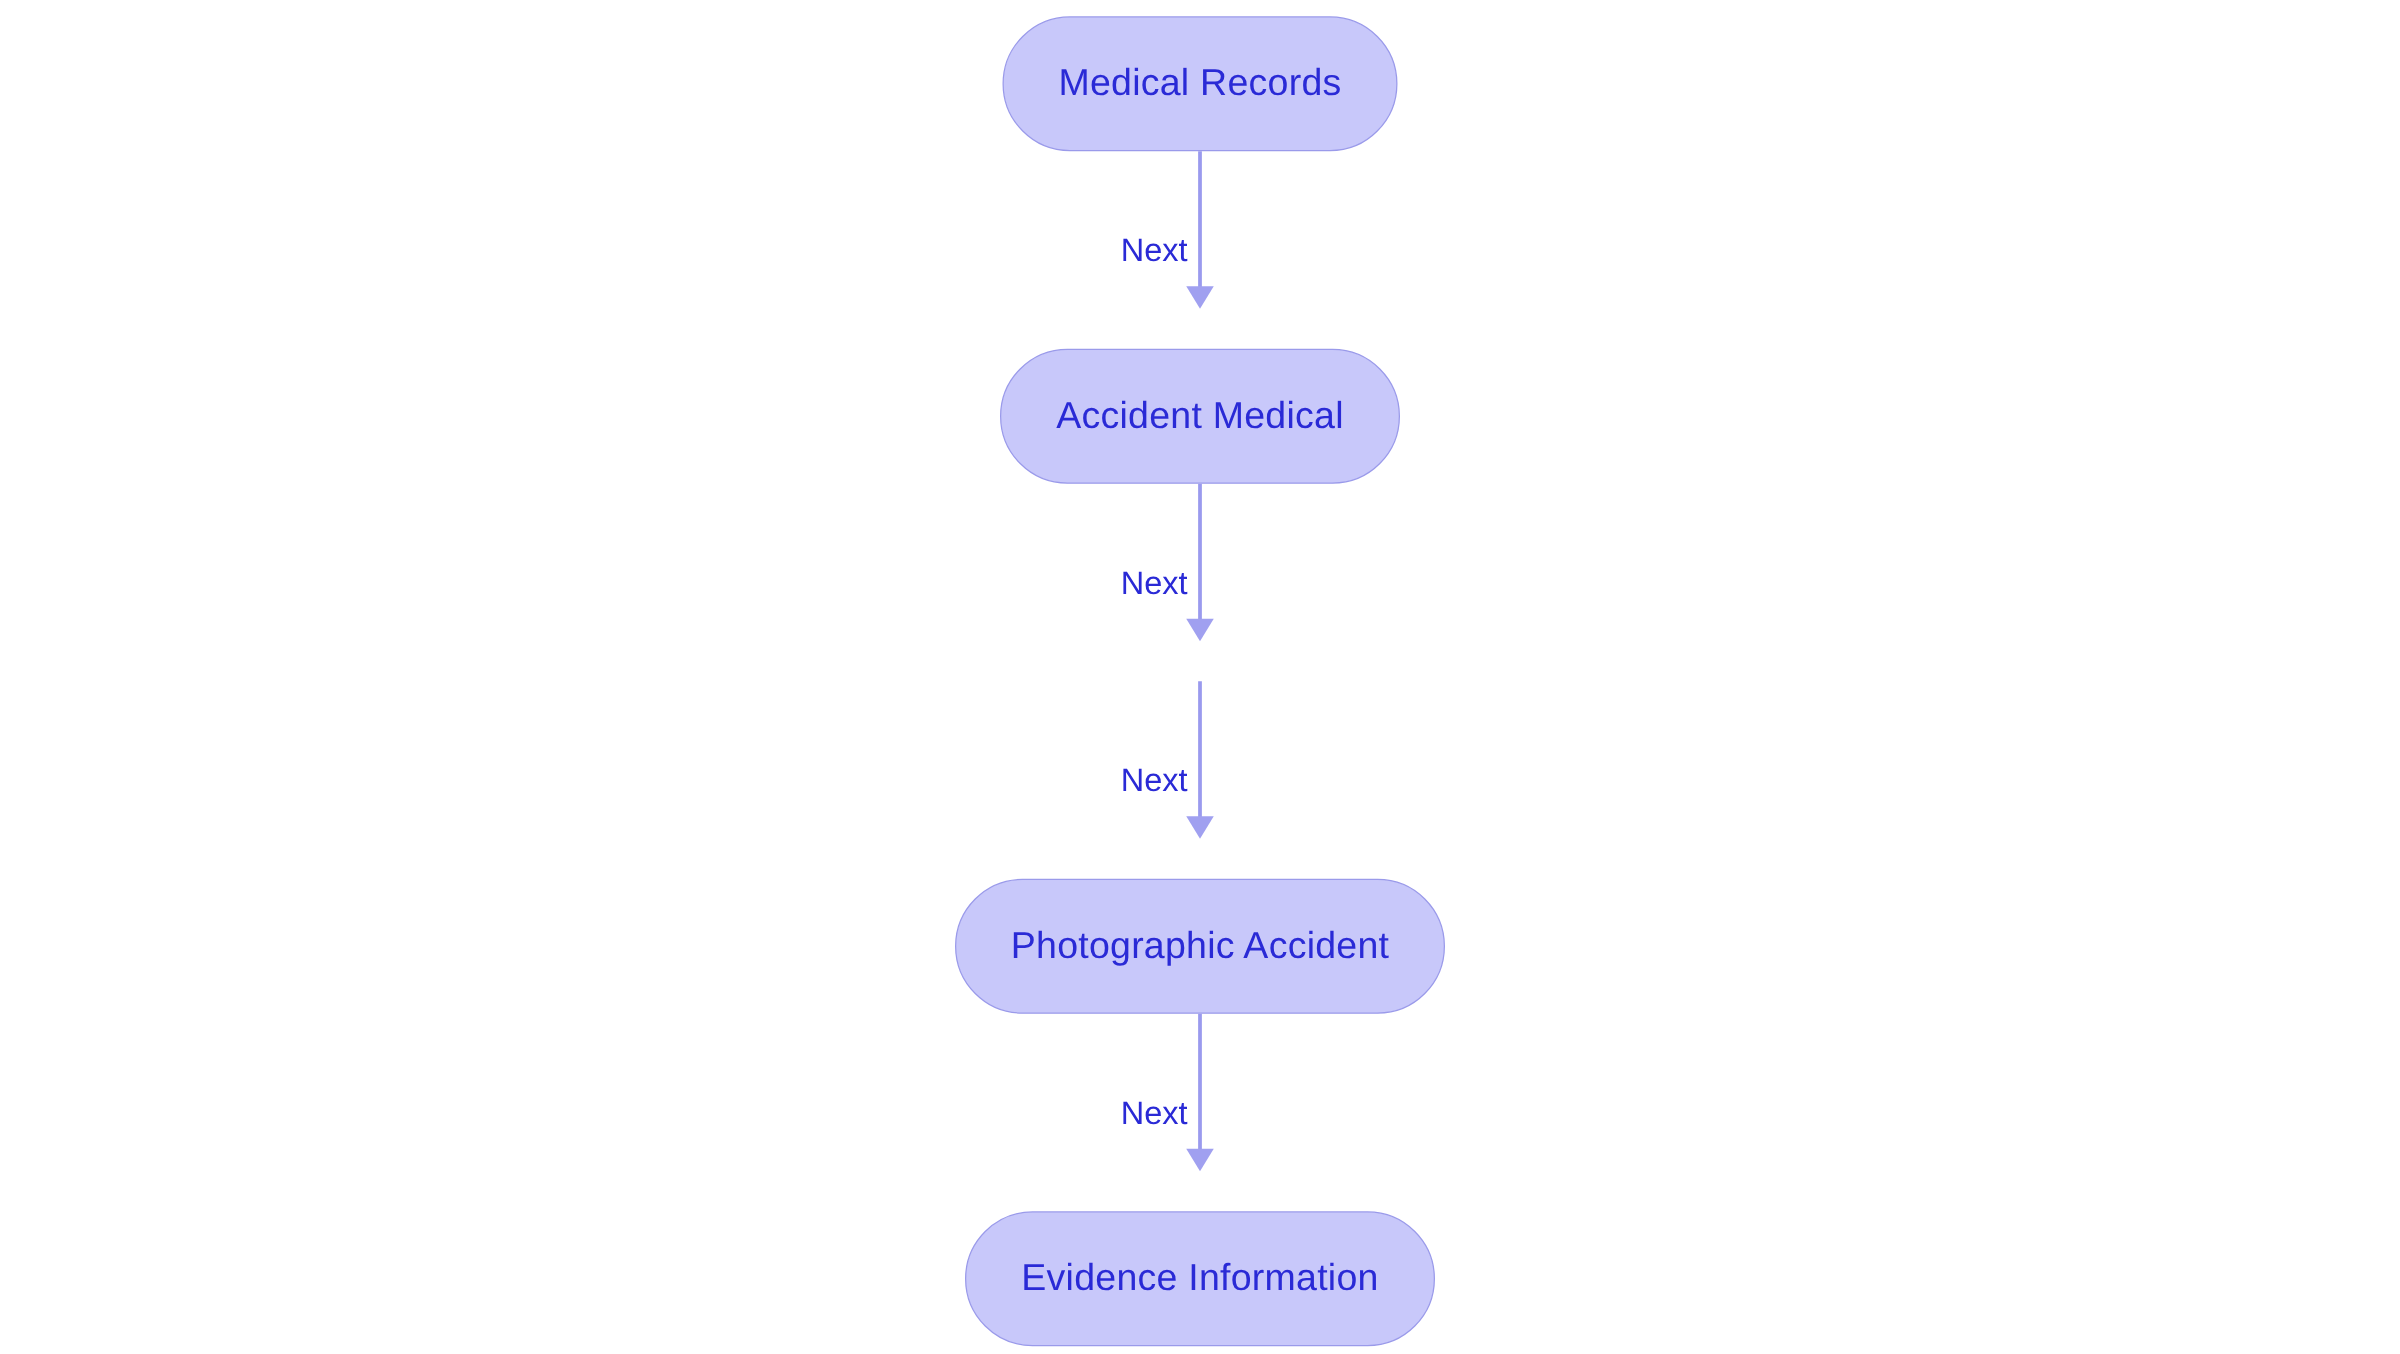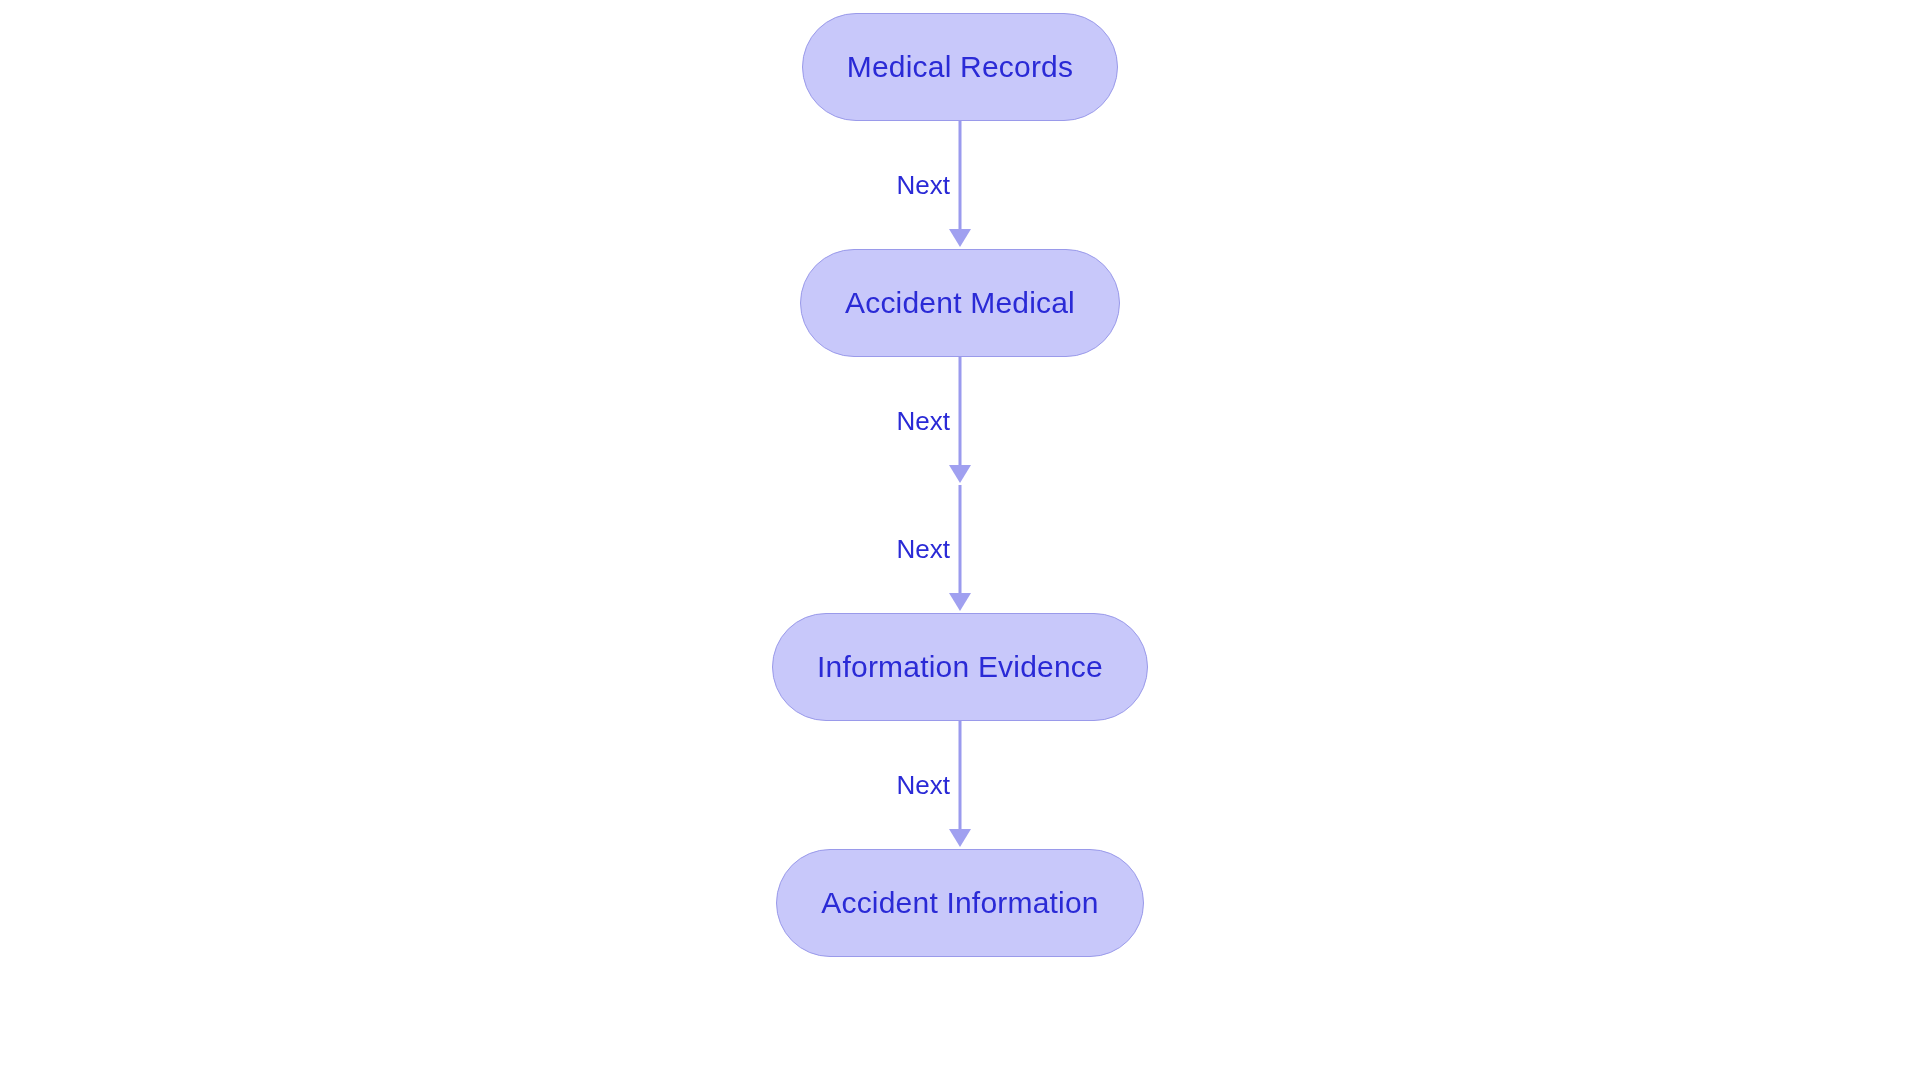--- a/index.html
+++ b/index.html
@@ -45,21 +45,21 @@
     font-weight: 400;
     letter-spacing: 0.2px;
     white-space: nowrap;
     line-height: 1;
   }
 
   
   .connector {
     position: relative;
     width: 360px;
-    height: 128px;
+    height: 158px;
     margin: 0 auto;
     display: block;
   }
   .conn-line {
     position: absolute;
     left: 50%;
     top: 0;
     transform: translateX(-50%);
     width: 3px;
     height: 110px;
@@ -121,26 +121,26 @@
   </div>
 
 
   <div class="connector">
     <div class="conn-line"></div>
     <div class="conn-arrowhead"></div>
     <span class="conn-label">Next</span>
   </div>
 
   <div class="node">
-    <span class="node-label">Information Evidence</span>
+    <span class="node-label">Photographic Accident</span>
   </div>
 
   <div class="connector">
     <div class="conn-line"></div>
     <div class="conn-arrowhead"></div>
     <span class="conn-label">Next</span>
   </div>
 
   <div class="node">
-    <span class="node-label">Accident Information</span>
+    <span class="node-label">Evidence Information</span>
   </div>
 
 </div>
 
 </body></html>

